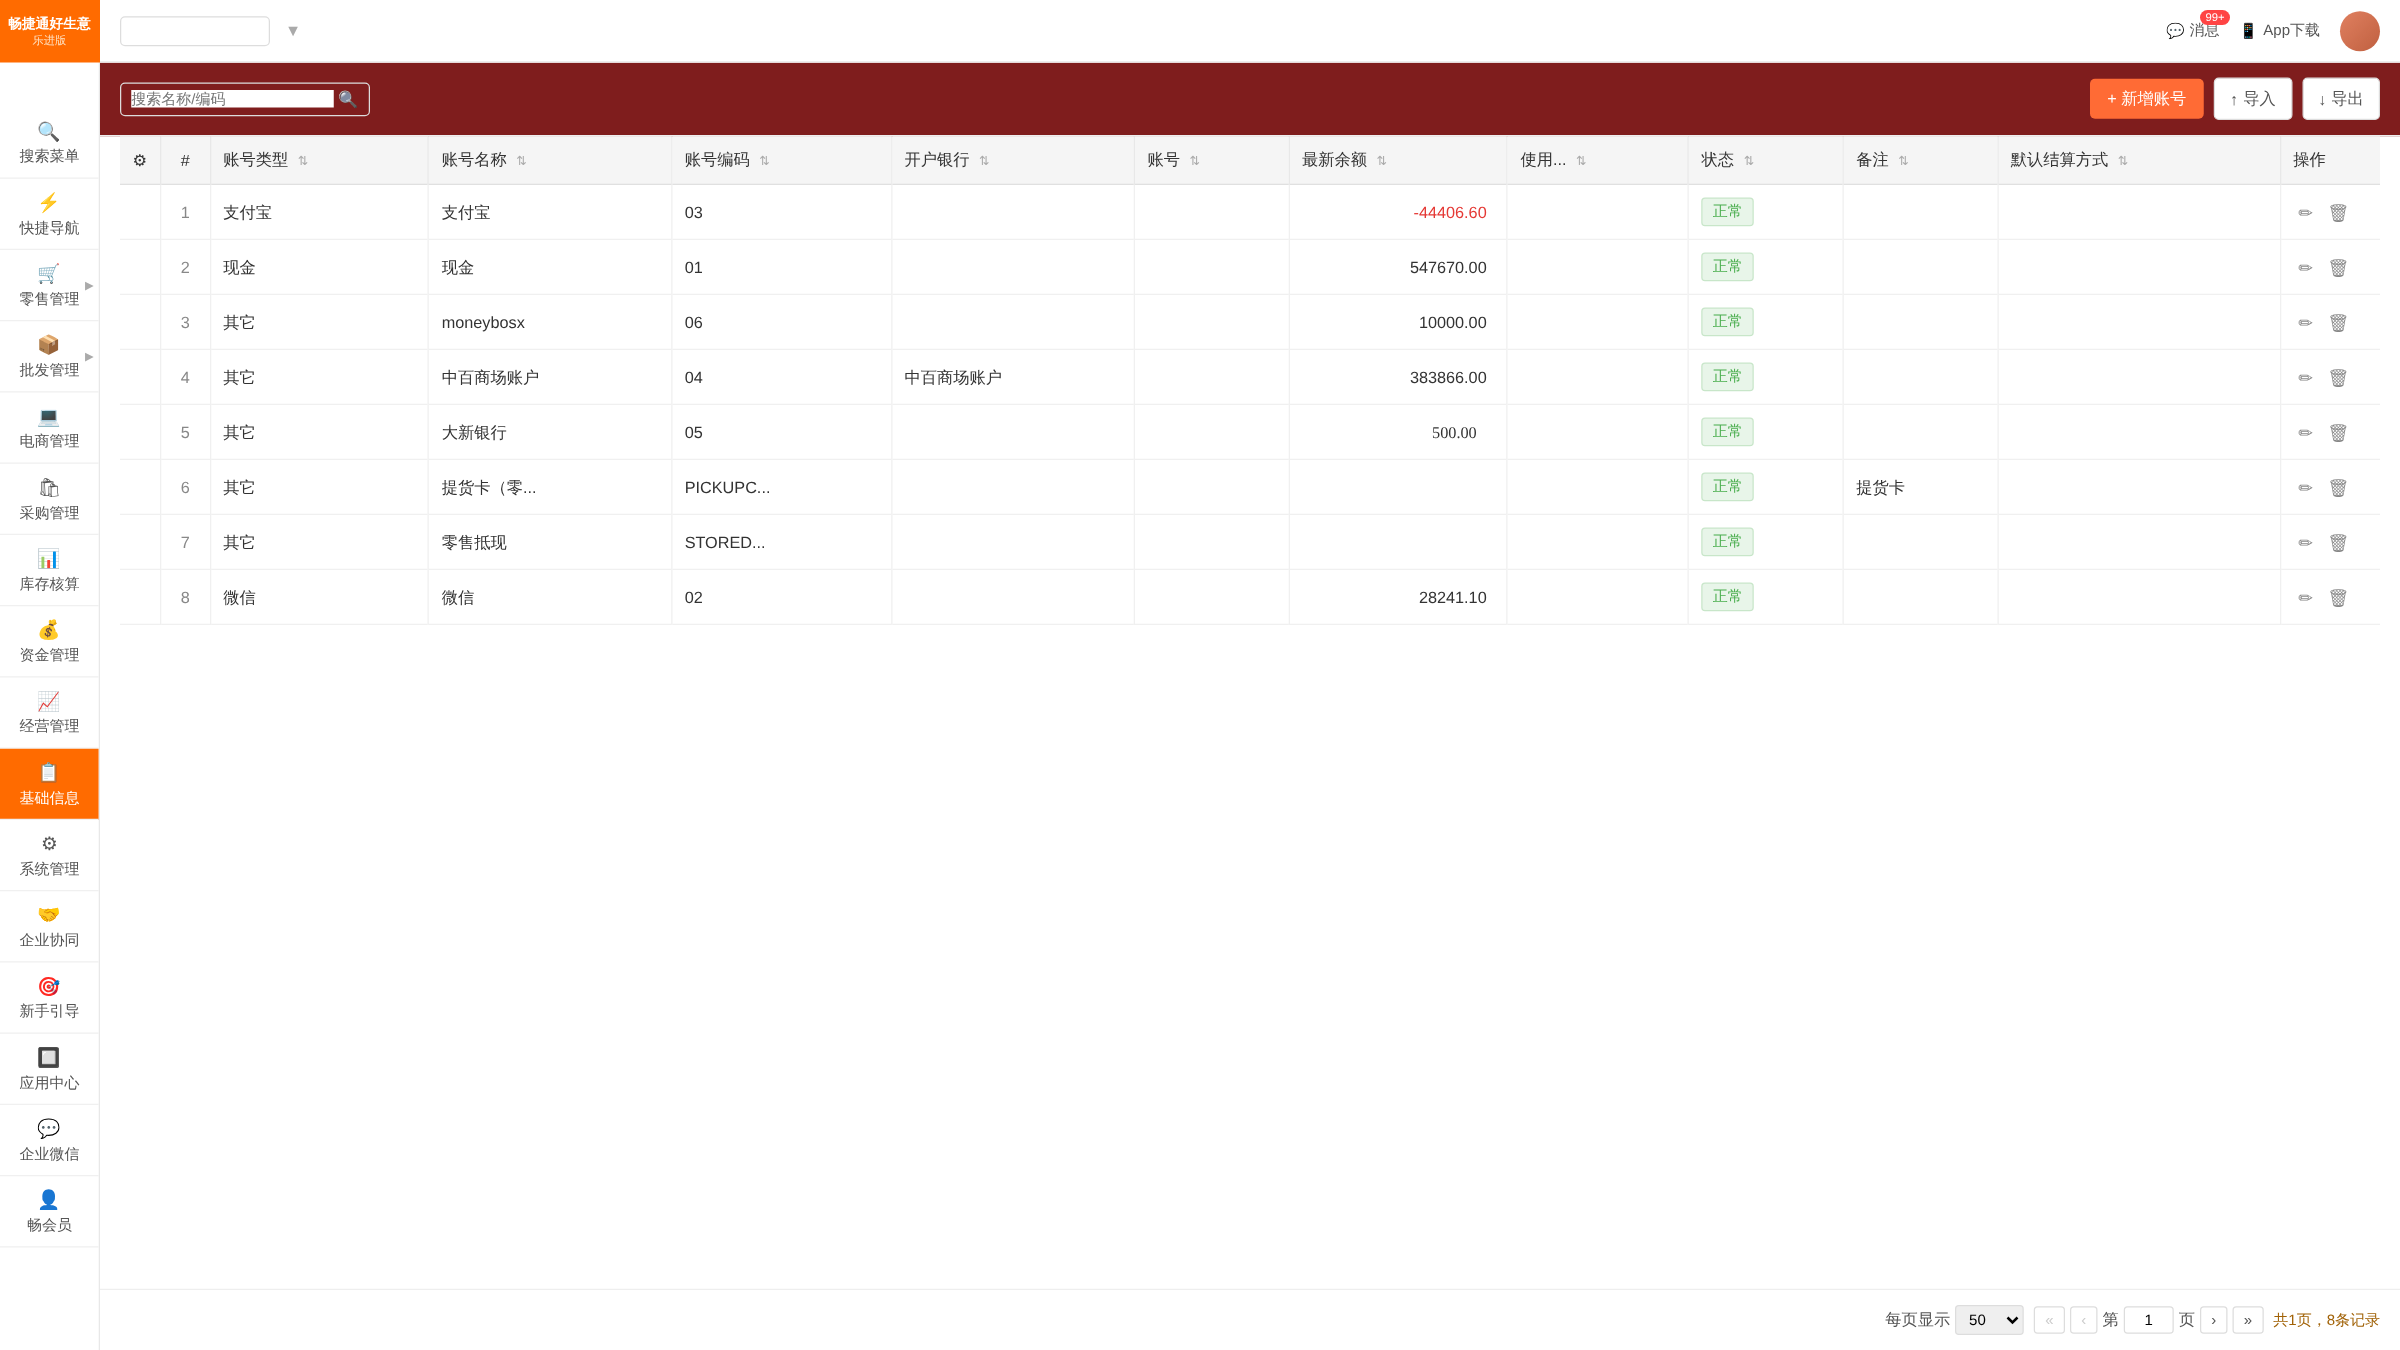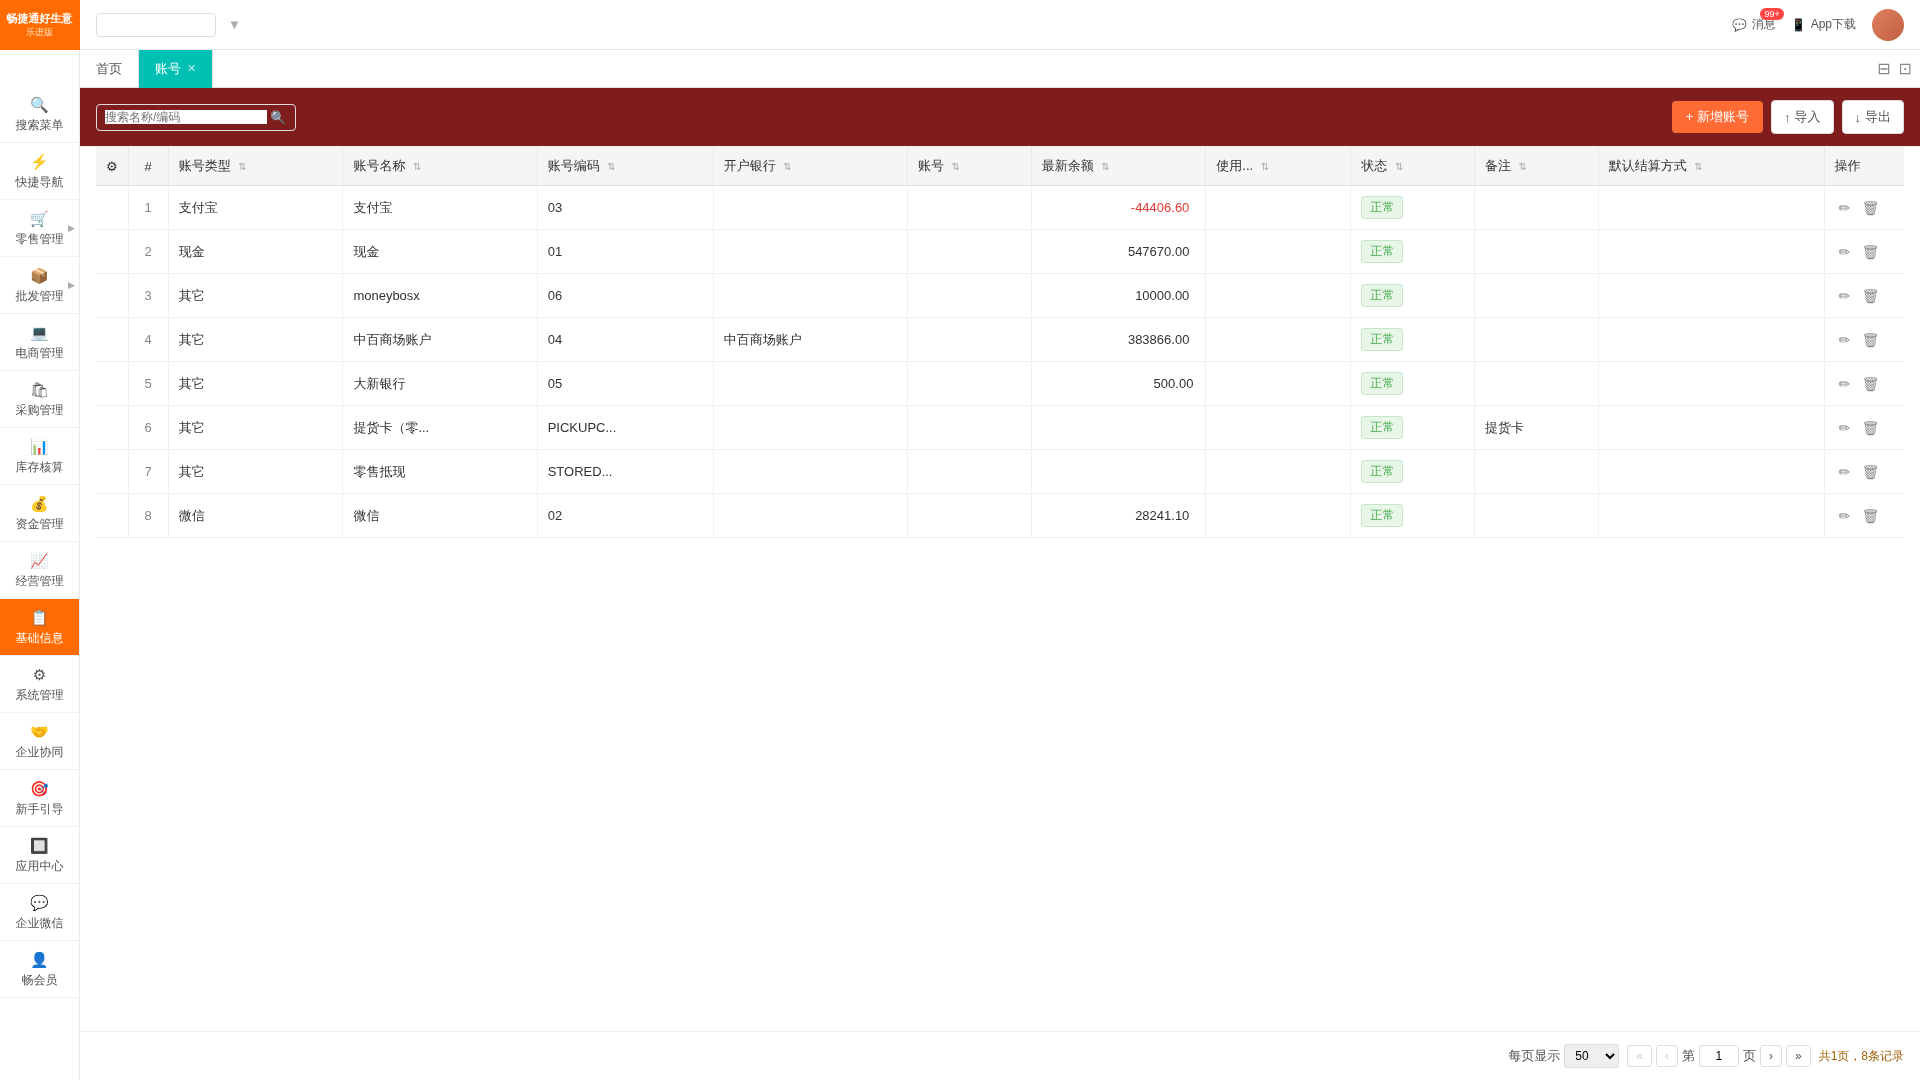--- a/index.html
+++ b/index.html
@@ -411,33 +411,20 @@
         <span class="badge">99+</span>
       </div>
       <div class="app-download">
         <span>📱</span>
         <span>App下载</span>
       </div>
       <div class="avatar" style="background:linear-gradient(135deg,#e08060,#c06040);"></div>
     </div>
   </div>
 
-  <div class="tab-bar" id="tab-bar">
-  <div class="tab">
-        <span>首页</span>
-      </div>
-      <div class="tab active">
-        <span>账号</span>
-        <span class="tab-close">✕</span>
-      </div>
-      <div class="tab-bar-actions">
-        <span class="tab-bar-btn">⊟</span>
-        <span class="tab-bar-btn">⊡</span>
-      </div>
-    </div>
 
   <div class="content">
     <div class="content-inner">
 
       <div class="toolbar">
         <div class="search-box">
           <input type="text" style="font-size: 12px;" placeholder="搜索名称/编码">
           <span class="search-icon">🔍</span>
         </div>
         <div class="toolbar-right">
@@ -548,21 +535,21 @@
     </td>
   </tr>
               <tr>
     <td></td>
     <td class="row-num">5</td>
     <td>其它</td>
     <td>大新银行</td>
     <td>05</td>
     <td></td>
     <td></td>
-    <td class="amount" style="text-align:right;padding-right:12px;">500.00</td>
+    <td class="amount" style="text-align:right;padding-right:24px;font-family:Liberation Serif, serif;">500.00</td>
     <td></td>
     <td><span class="status-badge">正常</span></td>
     <td></td>
     <td></td>
     <td>
       <button class="action-btn" title="编辑">✏</button>
       <button class="action-btn" title="删除">🗑</button>
     </td>
   </tr>
               <tr>

